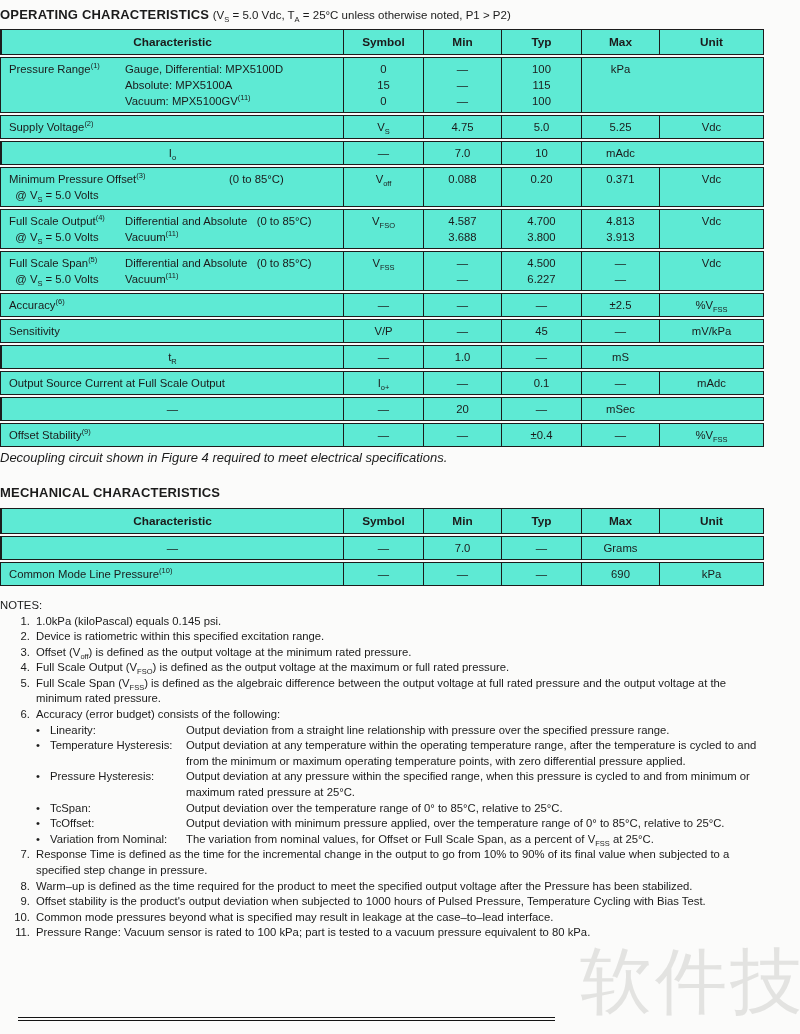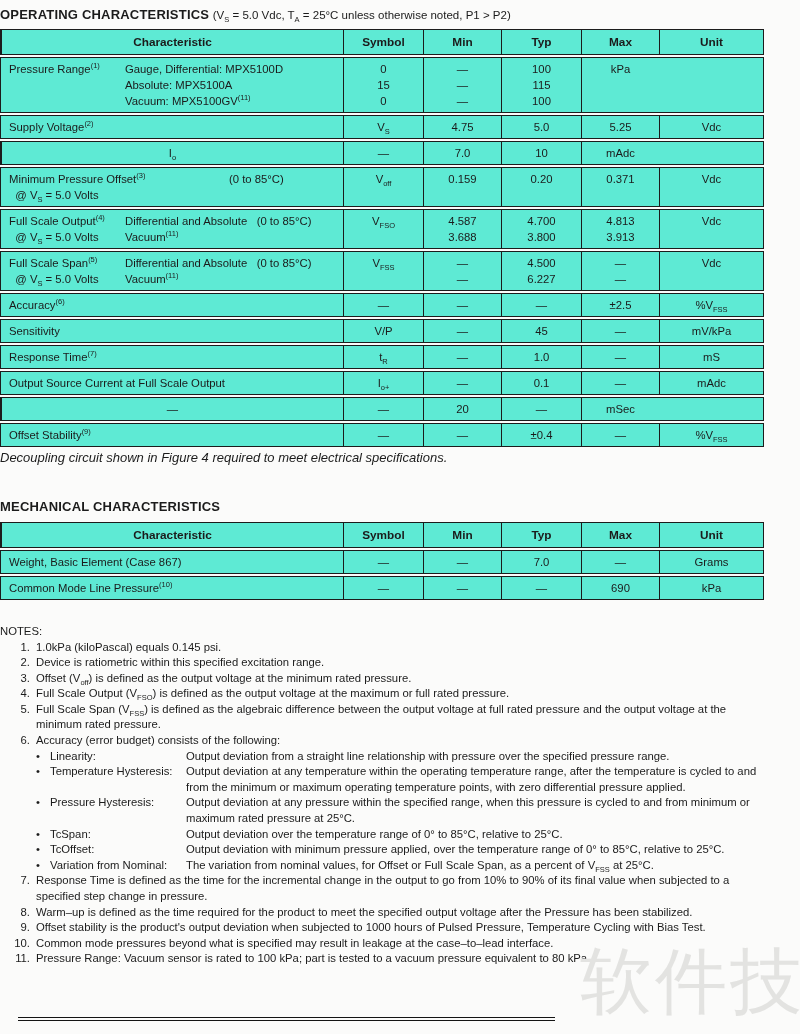--- a/index.html
+++ b/index.html
@@ -17,21 +17,21 @@
     box-sizing:border-box;
     padding:7px 16px 0 0;
   }
   sup{font-size:7.5px;vertical-align:super;line-height:0;}
   sub{font-size:7.5px;vertical-align:sub;line-height:0;}
 
   
   .sec-title{font-size:13px;margin-bottom:7px;white-space:nowrap;}
   .sec-title .bold{font-weight:bold;letter-spacing:0.2px;}
   .sec-title .title-note{font-size:11.5px;font-weight:normal;}
-  .sec-title.mech{margin-top:34px;margin-bottom:8px;}
+  .sec-title.mech{margin-top:20px;margin-bottom:8px;}
 
   
   .tbl{width:764px;}
   .trow{
     display:grid;
     grid-template-columns:342px 80px 78px 80px 78px 1fr;
     border:1.4px solid #1c1c1c;
     margin-bottom:2px;
     background:#5eead4;
     box-sizing:border-box;
@@ -55,21 +55,21 @@
     font-size:11.8px;
     padding:4px 2px;
     text-align:center;
   }
   .cb{position:absolute;left:124px;top:3px;}
   .cc{position:absolute;left:228px;top:3px;}
 
   .foot{font-size:13px;margin-top:3px;margin-bottom:0;font-style:italic;}
 
   
-  .notes-label{font-size:11.3px;margin-top:24px;line-height:15.5px;}
+  .notes-label{font-size:11.3px;margin-top:12px;line-height:15.5px;}
   .notes{width:760px;}
   .note{
     display:grid;
     grid-template-columns:30px 1fr;
     column-gap:6px;
     font-size:11.3px;
     line-height:15.6px;
   }
   .note .num{text-align:right;}
   .bullets{margin-top:0;}
@@ -187,21 +187,21 @@
           <div class="ca">
             <div>Minimum Pressure Offset<sup>(3)</sup></div>
             <div>&nbsp;&nbsp;@ V<sub>S</sub> = 5.0 Volts</div>
           </div>
           <div class="cc">
             <div>(0 to 85°C)</div>
           </div>
         </div>
         <div class="cell">V<sub>off</sub></div>
         <div class="cell">
-          <div>0.159</div>
+          <div>0.088</div>
         </div>
         <div class="cell">
           <div>0.20</div>
         </div>
         <div class="cell">
           <div>0.371</div>
         </div>
         <div class="cell">Vdc</div>
       </div>
       <div class="trow">
@@ -286,25 +286,20 @@
         </div>
         <div class="cell">
           <div>45</div>
         </div>
         <div class="cell">
           <div>—</div>
         </div>
         <div class="cell">mV/kPa</div>
       </div>
       <div class="trow">
-        <div class="cell char">
-          <div class="ca">
-            <div>Response Time<sup>(7)</sup></div>
-          </div>
-        </div>
         <div class="cell">t<sub>R</sub></div>
         <div class="cell">
           <div>—</div>
         </div>
         <div class="cell">
           <div>1.0</div>
         </div>
         <div class="cell">
           <div>—</div>
         </div>
@@ -370,25 +365,20 @@
   <div class="tbl" id="mech-table">
       <div class="trow hdr-row">
         <div class="cell">Characteristic</div>
         <div class="cell">Symbol</div>
         <div class="cell">Min</div>
         <div class="cell">Typ</div>
         <div class="cell">Max</div>
         <div class="cell">Unit</div>
       </div>
       <div class="trow">
-        <div class="cell char">
-          <div class="ca">
-            <div>Weight, Basic Element (Case 867)</div>
-          </div>
-        </div>
         <div class="cell">—</div>
         <div class="cell">
           <div>—</div>
         </div>
         <div class="cell">
           <div>7.0</div>
         </div>
         <div class="cell">
           <div>—</div>
         </div>

